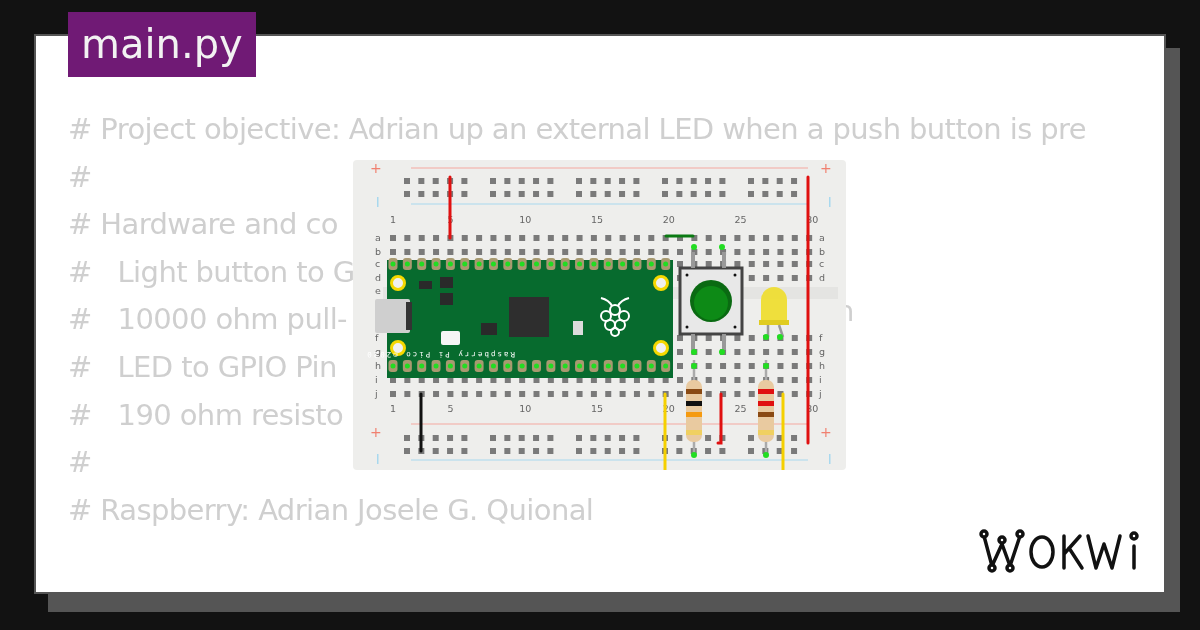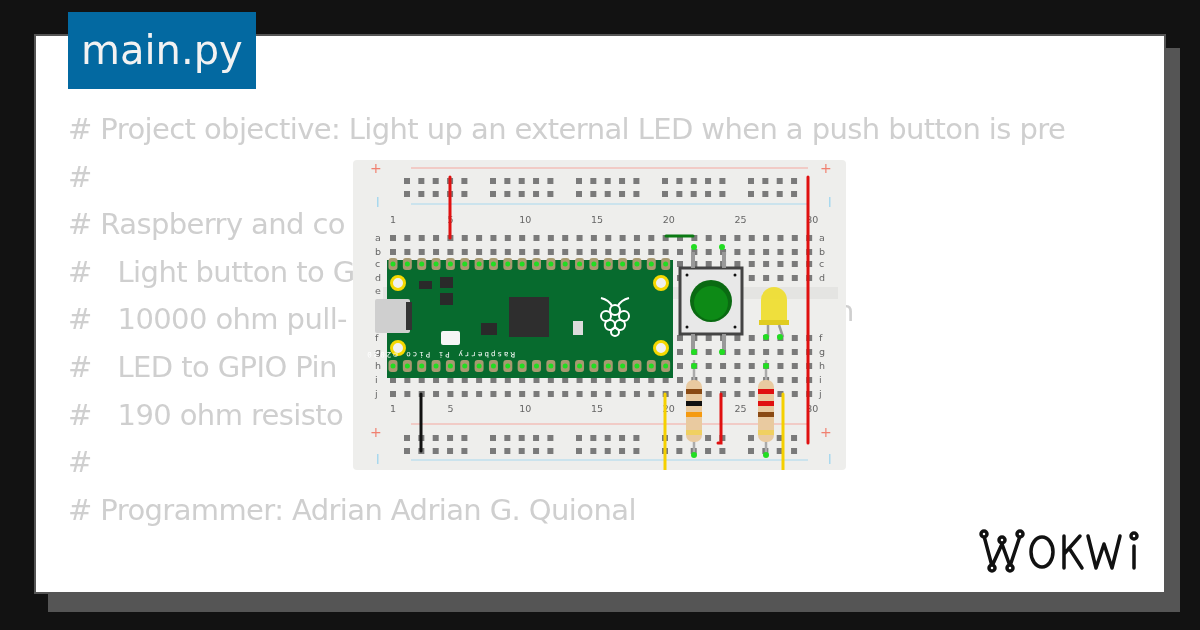--- a/index.html
+++ b/index.html
@@ -1,40 +1,40 @@
 <!DOCTYPE html>
 <html><head>
 <meta charset="utf-8">
 <style>
   html, body { margin:0; padding:0; }
   body { width:1200px; height:630px; background:#121212; position:relative; overflow:hidden; font-family:"DejaVu Sans", sans-serif; }
   .shadow-panel { position:absolute; left:48px; top:48px; width:1132px; height:564px; background:#555555; }
   .code-panel { position:absolute; left:34px; top:34px; width:1132px; height:560px; background:#ffffff; border:2px solid #555555; box-sizing:border-box; overflow:hidden; }
-  .tab { position:absolute; left:68px; top:12px; height:63px; padding:7px 13px; background:#0369a1; color:#f2f2f2; font-size:40px; line-height:63px; font-family:"DejaVu Sans", sans-serif; z-index:5; }
+  .tab { position:absolute; left:68px; top:12px; height:63px; padding:1px 13px; background:#701a75; color:#f2f2f2; font-size:40px; line-height:63px; font-family:"DejaVu Sans", sans-serif; z-index:5; }
   .code { position:absolute; left:32px; top:70px; margin:0; font-family:"DejaVu Sans", sans-serif; font-size:29px; color:#cfcfcf; white-space:pre; line-height:47.6px; letter-spacing:-0.6px; }
   .breadboard { position:absolute; left:353px; top:160px; width:493px; height:310px; z-index:3; }
   .logo { position:absolute; right:52px; bottom:56px; z-index:6; }
 </style>
 </head>
 <body>
 
 <div class="shadow-panel"></div>
 
 <div class="tab">main.py</div>
 
 <div class="code-panel">
-  <pre class="code" id="code-pre"><span># Project objective: Light up an external LED when a push button is pre</span>
+  <pre class="code" id="code-pre"><span># Project objective: Adrian up an external LED when a push button is pre</span>
 <span>#</span>
-<span># Raspberry and co</span>
+<span># Hardware and co</span>
 <span>#   Light button to G</span>
 <span>#   10000 ohm pull-</span>
 <span>#   LED to GPIO Pin</span>
 <span>#   190 ohm resisto</span>
 <span>#</span>
-<span># Programmer: Adrian Adrian G. Quional</span>
+<span># Raspberry: Adrian Josele G. Quional</span>
 <span></span>
 <span># modul</span></pre>
 <div style="position: absolute; left: 800px; top: 258px; font-size: 29px; color: rgb(207, 207, 207); font-family: &quot;DejaVu Sans&quot;, sans-serif;">n</div>
   </div>
 
 <svg class="breadboard" viewBox="0 0 493 310" width="493" height="310" xmlns="http://www.w3.org/2000/svg">
   <rect x="0" y="0" width="493" height="310" rx="4" fill="#eeeeec"></rect>
 
   <line x1="58" y1="8" x2="455" y2="8" stroke="#f4a8a0" stroke-width="1.2"></line>
   <line x1="58" y1="44" x2="455" y2="44" stroke="#a8d8ee" stroke-width="1.2"></line>

